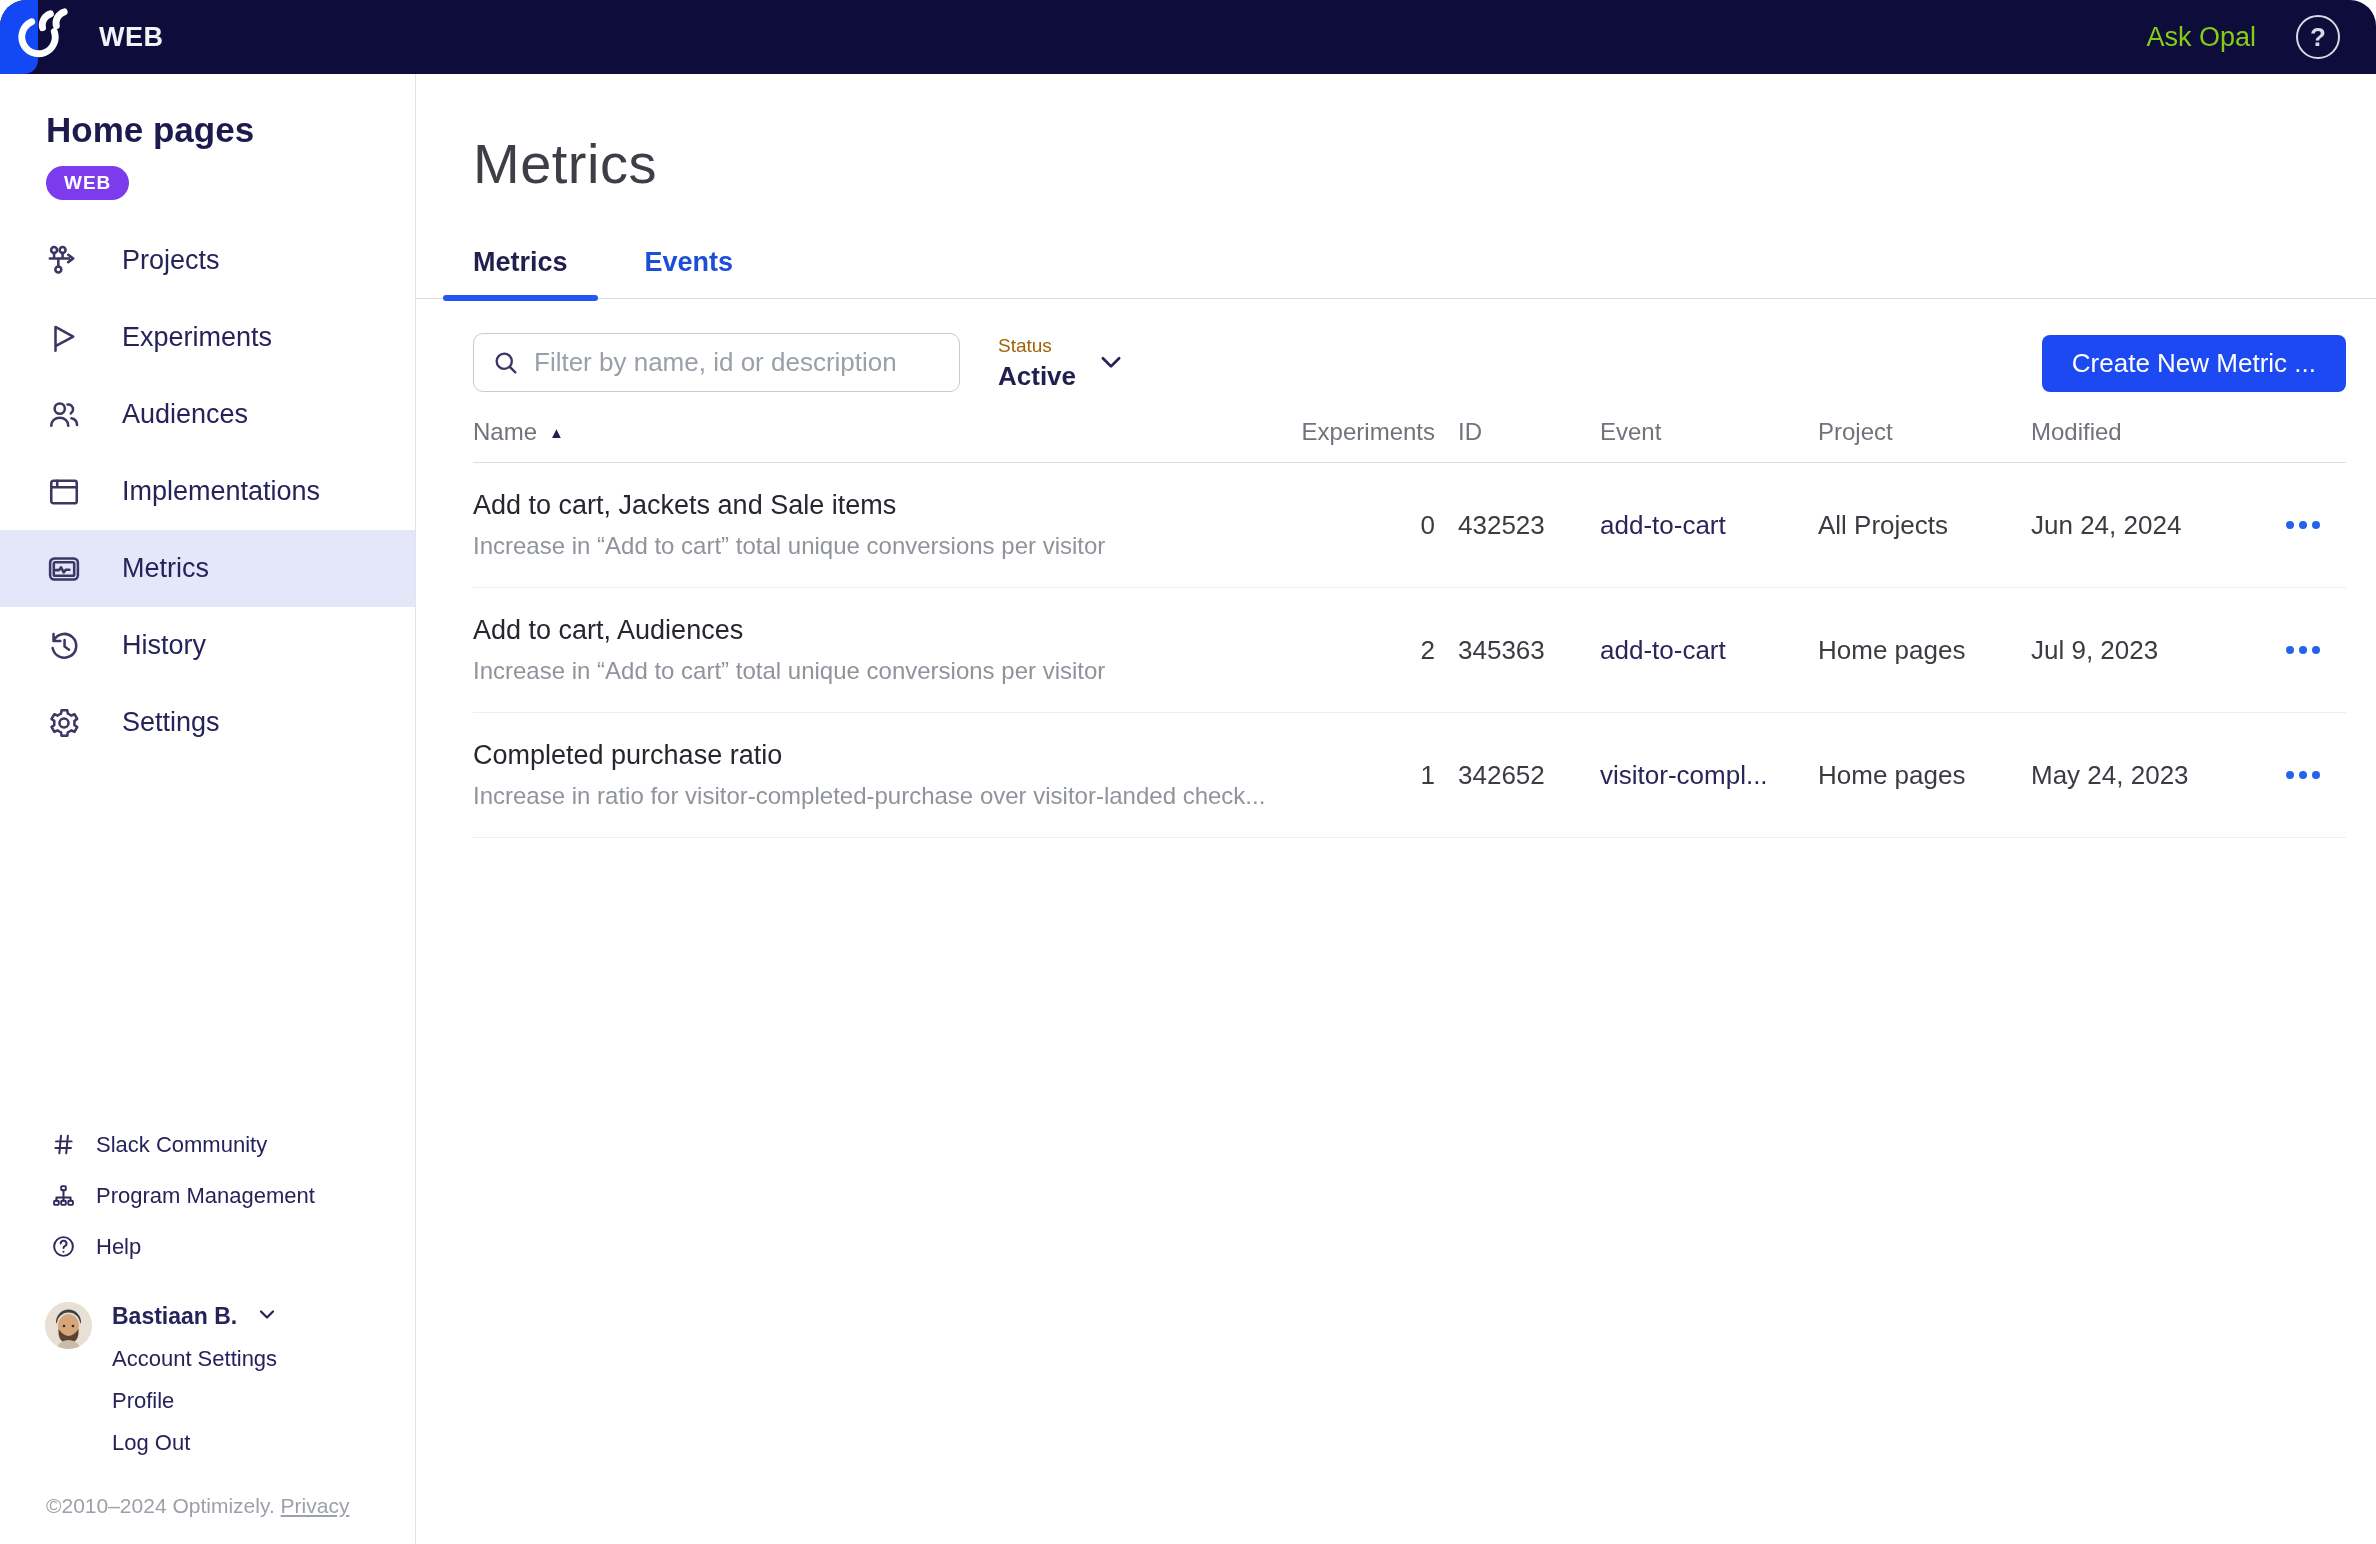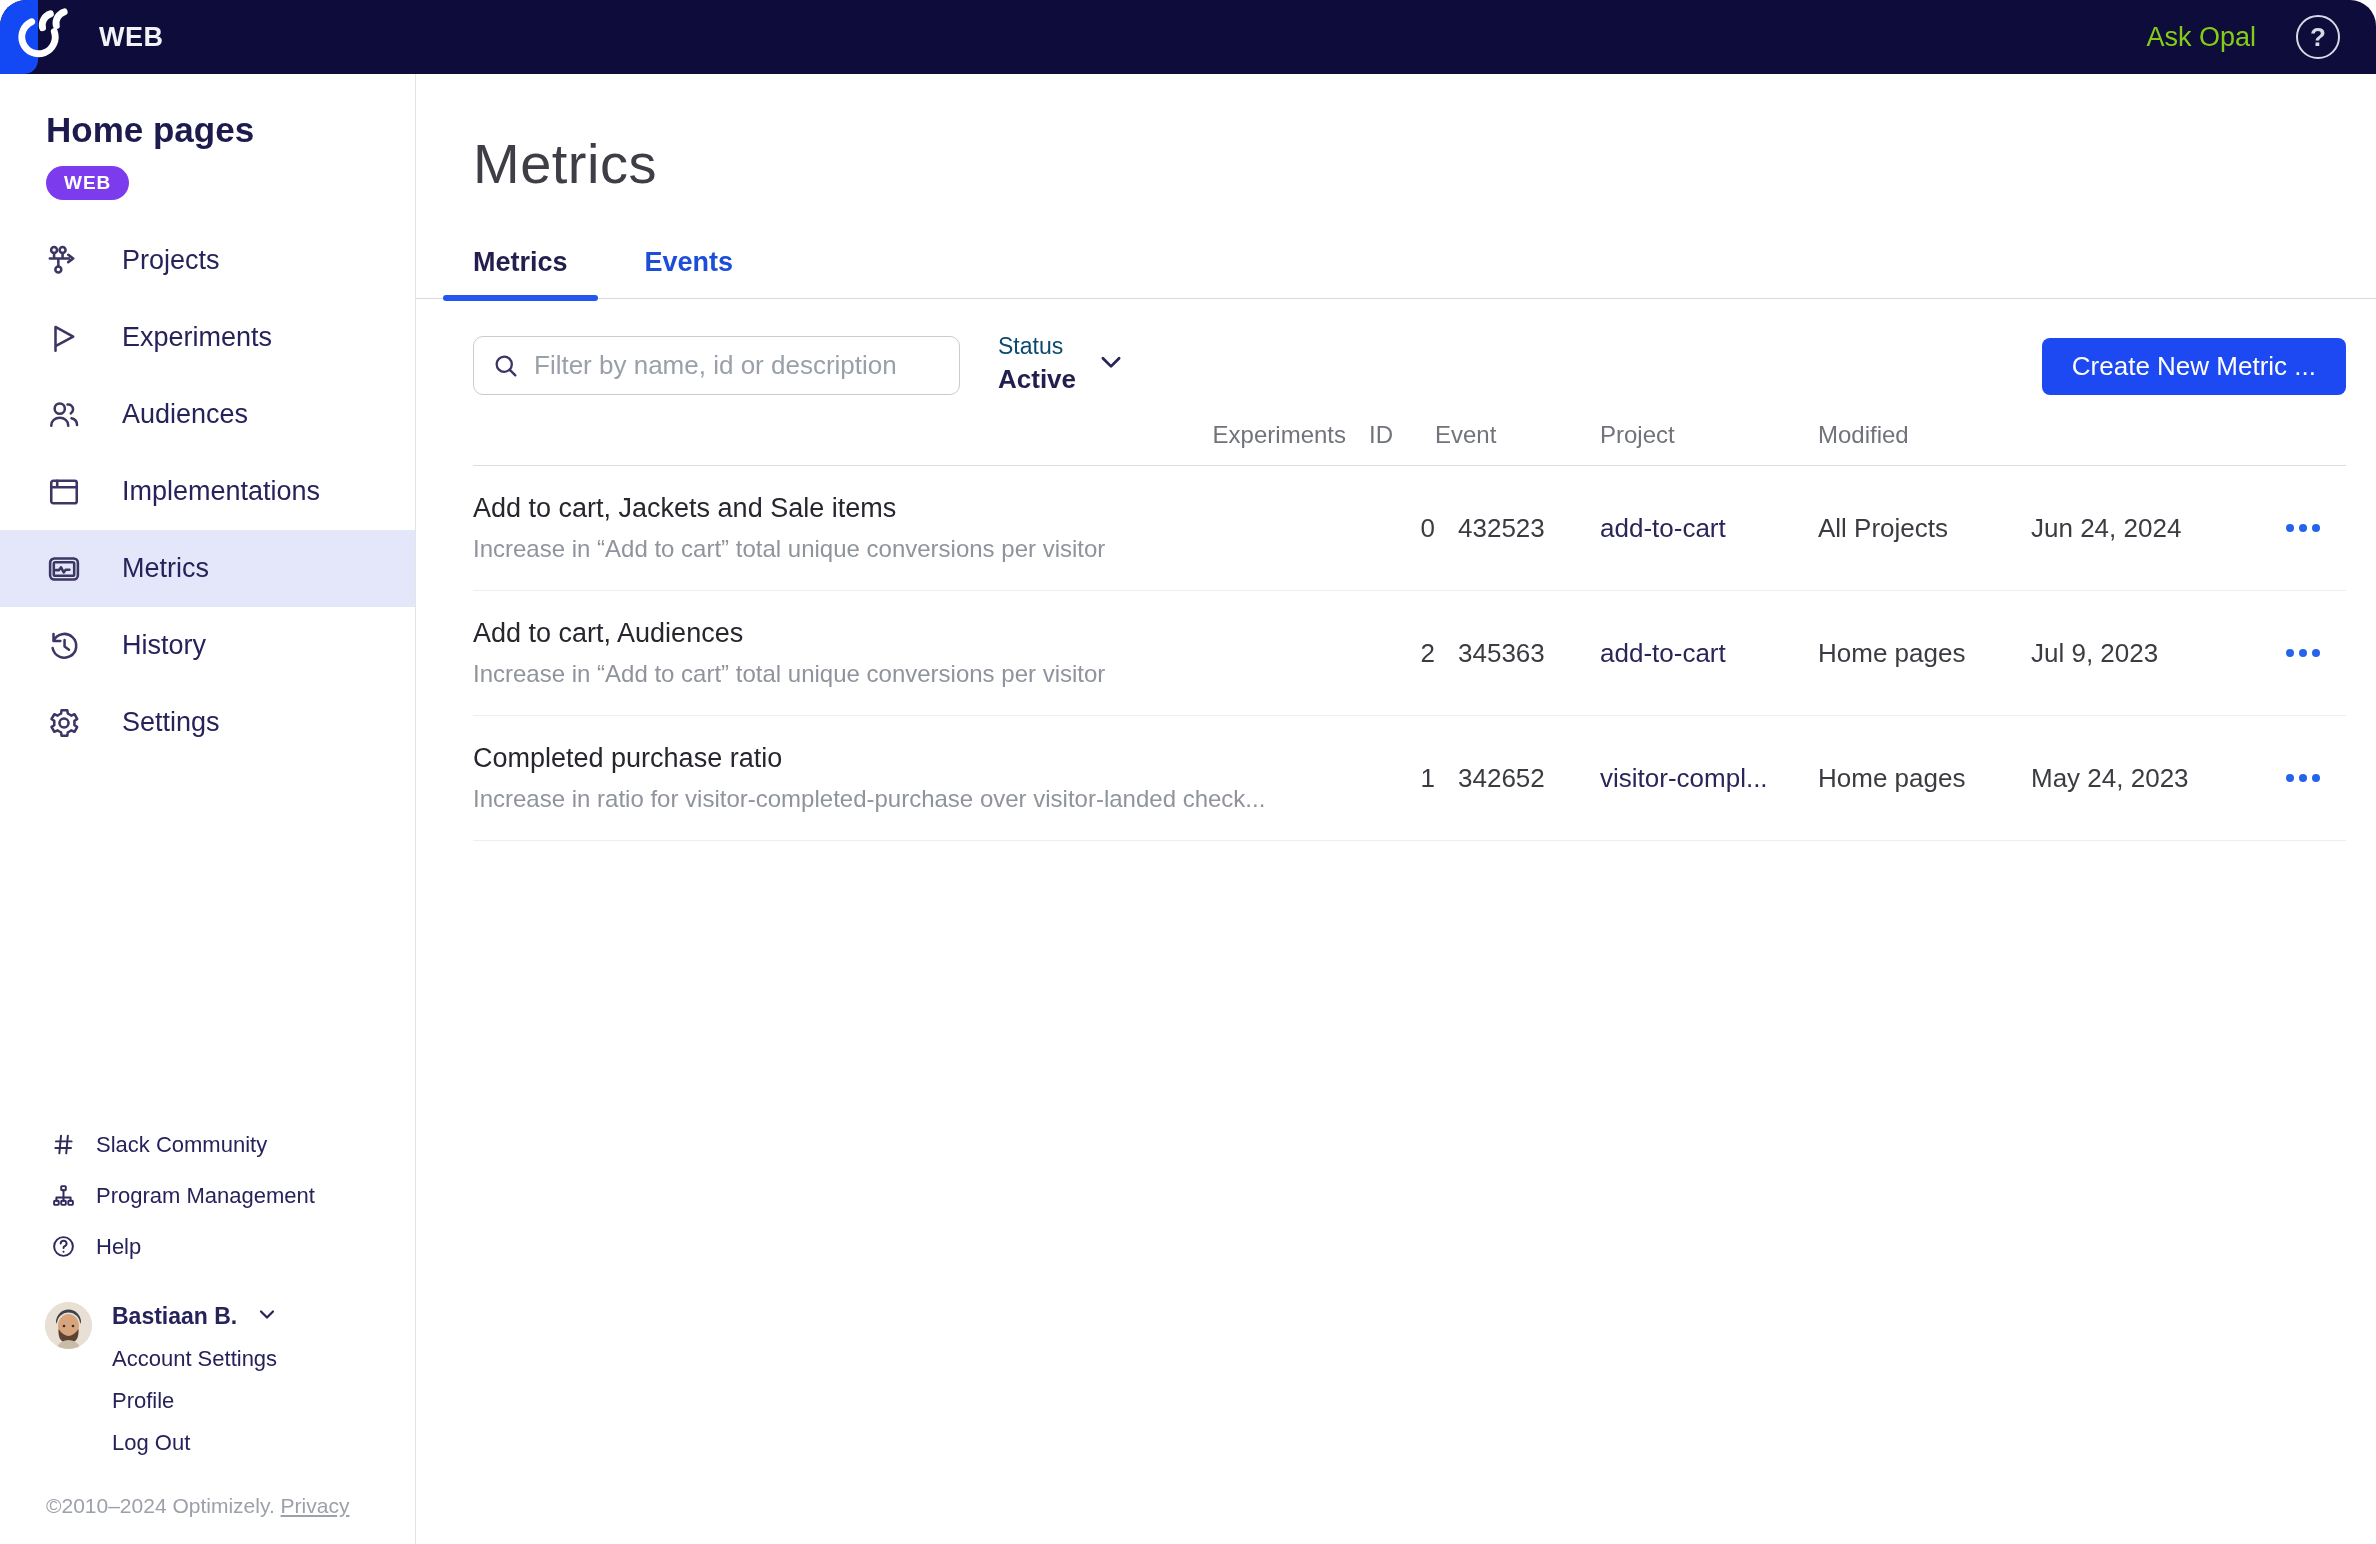--- a/index.html
+++ b/index.html
@@ -54,21 +54,21 @@
   .tab.active { color:#221F4E; }
   .tab.active::after { content:""; position:absolute; left:0; right:0; bottom:-3px; height:6px; background:#2456F0; border-radius:3px; }
 
   .toolbar { margin:34px 30px 0 57px; display:flex; align-items:flex-end; }
   .filter-box { width:487px; height:59px; border:1.5px solid #C8CBD2; border-radius:10px; display:flex; align-items:center; padding:0 18px; background:#fff; }
   .filter-box svg { width:28px; height:28px; stroke:#3A3566; stroke-width:2; fill:none; stroke-linecap:round; flex:none; }
   .filter-input { border:none; outline:none; margin-left:14px; width:100%; font-size:26px; color:#2C2C33; font-family:"Liberation Sans", sans-serif; }
   .filter-input::placeholder { color:#99A0A9; }
   .status { margin-left:38px; display:flex; align-items:center; gap:20px; cursor:pointer; }
   .status-col { display:flex; flex-direction:column; }
-  .status-label { font-size:23px; color:#0c4a6e; }
+  .status-label { font-size:19px; color:#a16207; }
   .status-value { margin-top:4px; font-size:26px; font-weight:600; color:#221F4E; }
   .status .chev svg { width:30px; height:30px; }
   .create-btn { margin-left:auto; height:57px; padding:0 30px; background:#1D49F2; color:#fff; border:none; border-radius:8px; font-size:26px; font-weight:500; font-family:"Liberation Sans", sans-serif; cursor:pointer; white-space:nowrap; }
 
   .table { margin:26px 30px 0 57px; }
   .tgrid { display:grid; grid-template-columns:1fr 89px 165px 218px 213px 228px 87px; align-items:center; }
   .thead { padding-bottom:16px; border-bottom:1.5px solid #DCDCE1; }
   .th { font-size:24px; color:#70737B; white-space:nowrap; }
   .th.name { display:flex; align-items:center; gap:12px; cursor:pointer; }
   .sort-tri { font-size:15px; color:#221F4E; }
@@ -268,20 +268,24 @@
           <svg viewBox="0 0 24 24">
               <path d="M5.5 9l6.5 6.5L18.5 9"></path>
             </svg>
         </span>
       </div>
       <button class="create-btn">Create New Metric ...</button>
     </div>
 
     <div class="table">
       <div class="tgrid thead">
+        <div class="th name">
+          <span>Name</span>
+          <span class="sort-tri">▲</span>
+        </div>
         <div class="th right">Experiments</div>
         <div class="th pad">ID</div>
         <div class="th">Event</div>
         <div class="th">Project</div>
         <div class="th">Modified</div>
         <div class="th"></div>
       </div>
 
       <div class="tgrid row">
         <div class="name-cell">

